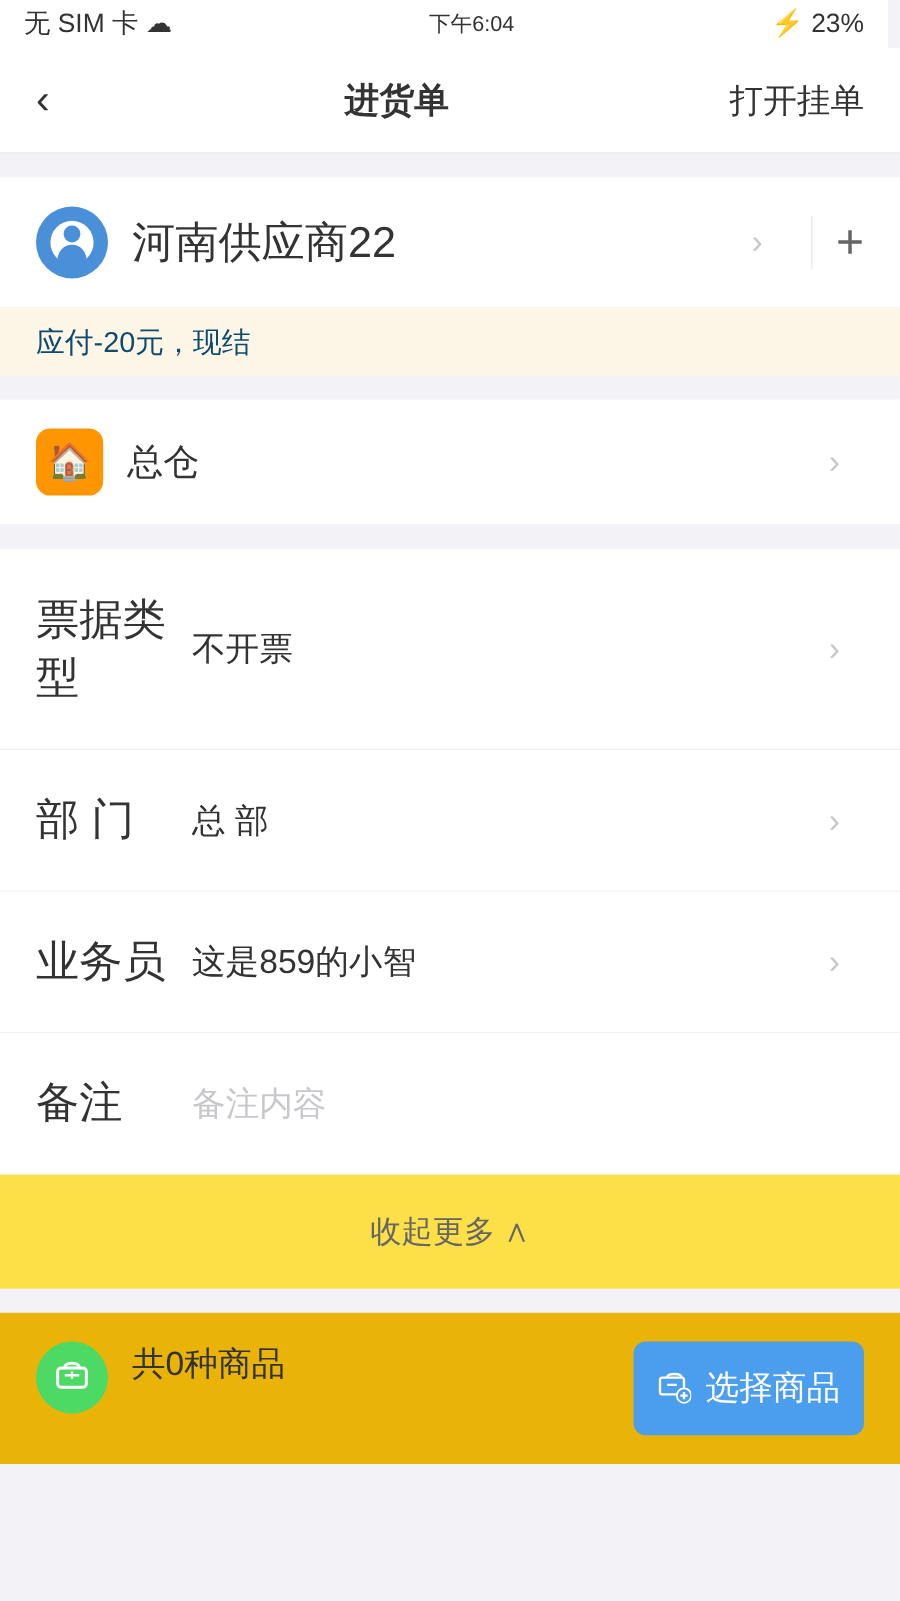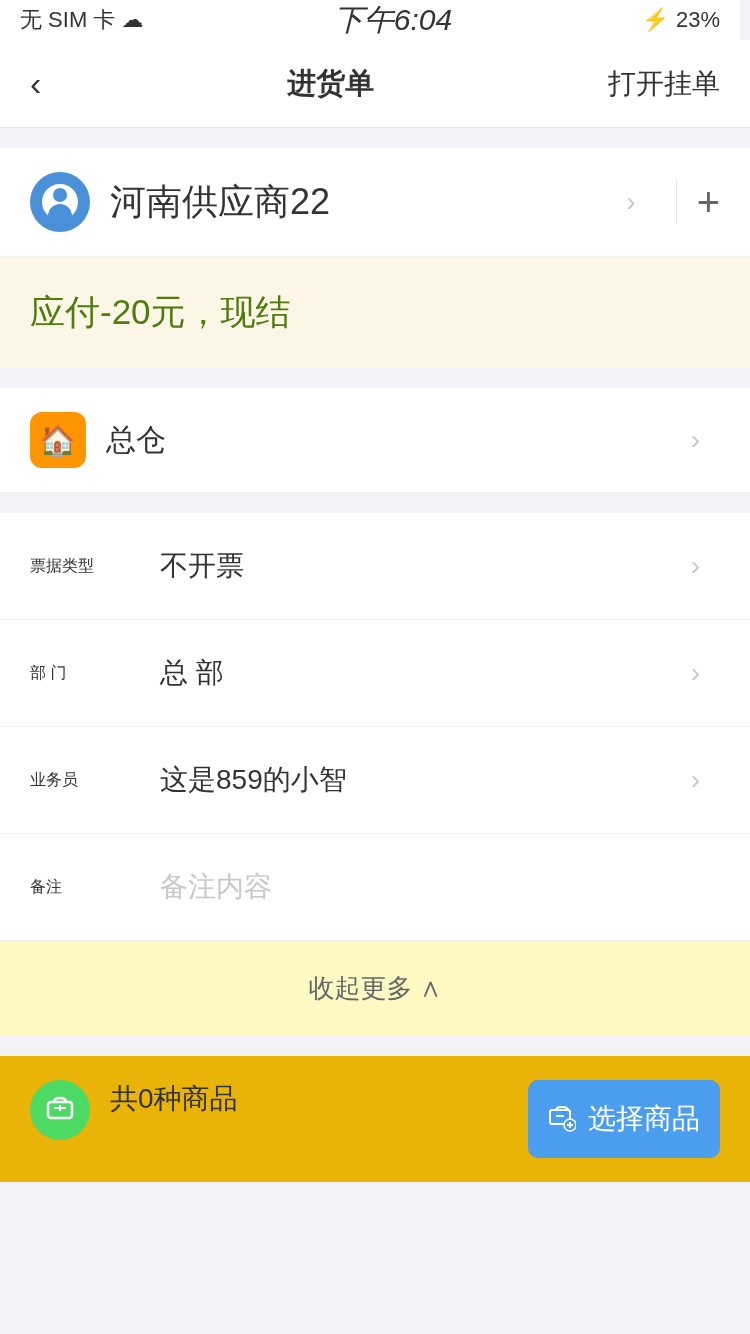--- a/index.html
+++ b/index.html
@@ -20,21 +20,21 @@
       height: 40px;
       background: #fff;
       display: flex;
       align-items: center;
       justify-content: space-between;
       padding: 0 20px;
       font-size: 22px;
       color: #333;
     }
     .status-left { display: flex; align-items: center; gap: 8px; }
-    .status-center { font-size: 30px; font-weight: 500; font-style: italic; }
+    .status-center { font-size: 18px; font-weight: 500; }
     .status-right { display: flex; align-items: center; gap: 6px; font-size: 22px; }
 
     
     .nav-bar {
       width: 750px;
       height: 88px;
       background: #fff;
       display: flex;
       align-items: center;
       justify-content: space-between;
@@ -135,23 +135,23 @@
     .divider-v {
       width: 1px;
       height: 44px;
       background: #e5e5e5;
       margin: 0 20px;
     }
 
     
     .notice-banner {
       background: #fdf6e6;
-      padding: 32px 30px;
-      font-size: 35px;
-      color: #4d7c0f;
+      padding: 12px 30px;
+      font-size: 24px;
+      color: #0c4a6e;
     }
 
     
     .warehouse-row {
       display: flex;
       align-items: center;
       padding: 24px 30px;
       background: #fff;
       border-bottom: 1px solid #f0f0f0;
     }
@@ -175,21 +175,21 @@
     
     .form-row {
       display: flex;
       align-items: center;
       padding: 34px 30px;
       background: #fff;
       border-bottom: 1px solid #f0f0f0;
       cursor: pointer;
     }
     .form-label {
-      font-size: 16px;
+      font-size: 36px;
       color: #333;
       width: 130px;
       flex-shrink: 0;
     }
     .form-value {
       flex: 1;
       font-size: 28px;
       color: #333;
     }
     .form-placeholder {
@@ -197,21 +197,21 @@
       font-size: 28px;
       color: #c7c7cc;
     }
 
     
     .collapse-row {
       display: flex;
       align-items: center;
       justify-content: center;
       padding: 30px;
-      background: #fef9c3;
+      background: #fde047;
       font-size: 26px;
       color: #666;
       cursor: pointer;
     }
 
     
     .bottom-bar {
       background: #eab308;
       display: flex;
       padding: 24px 30px;

